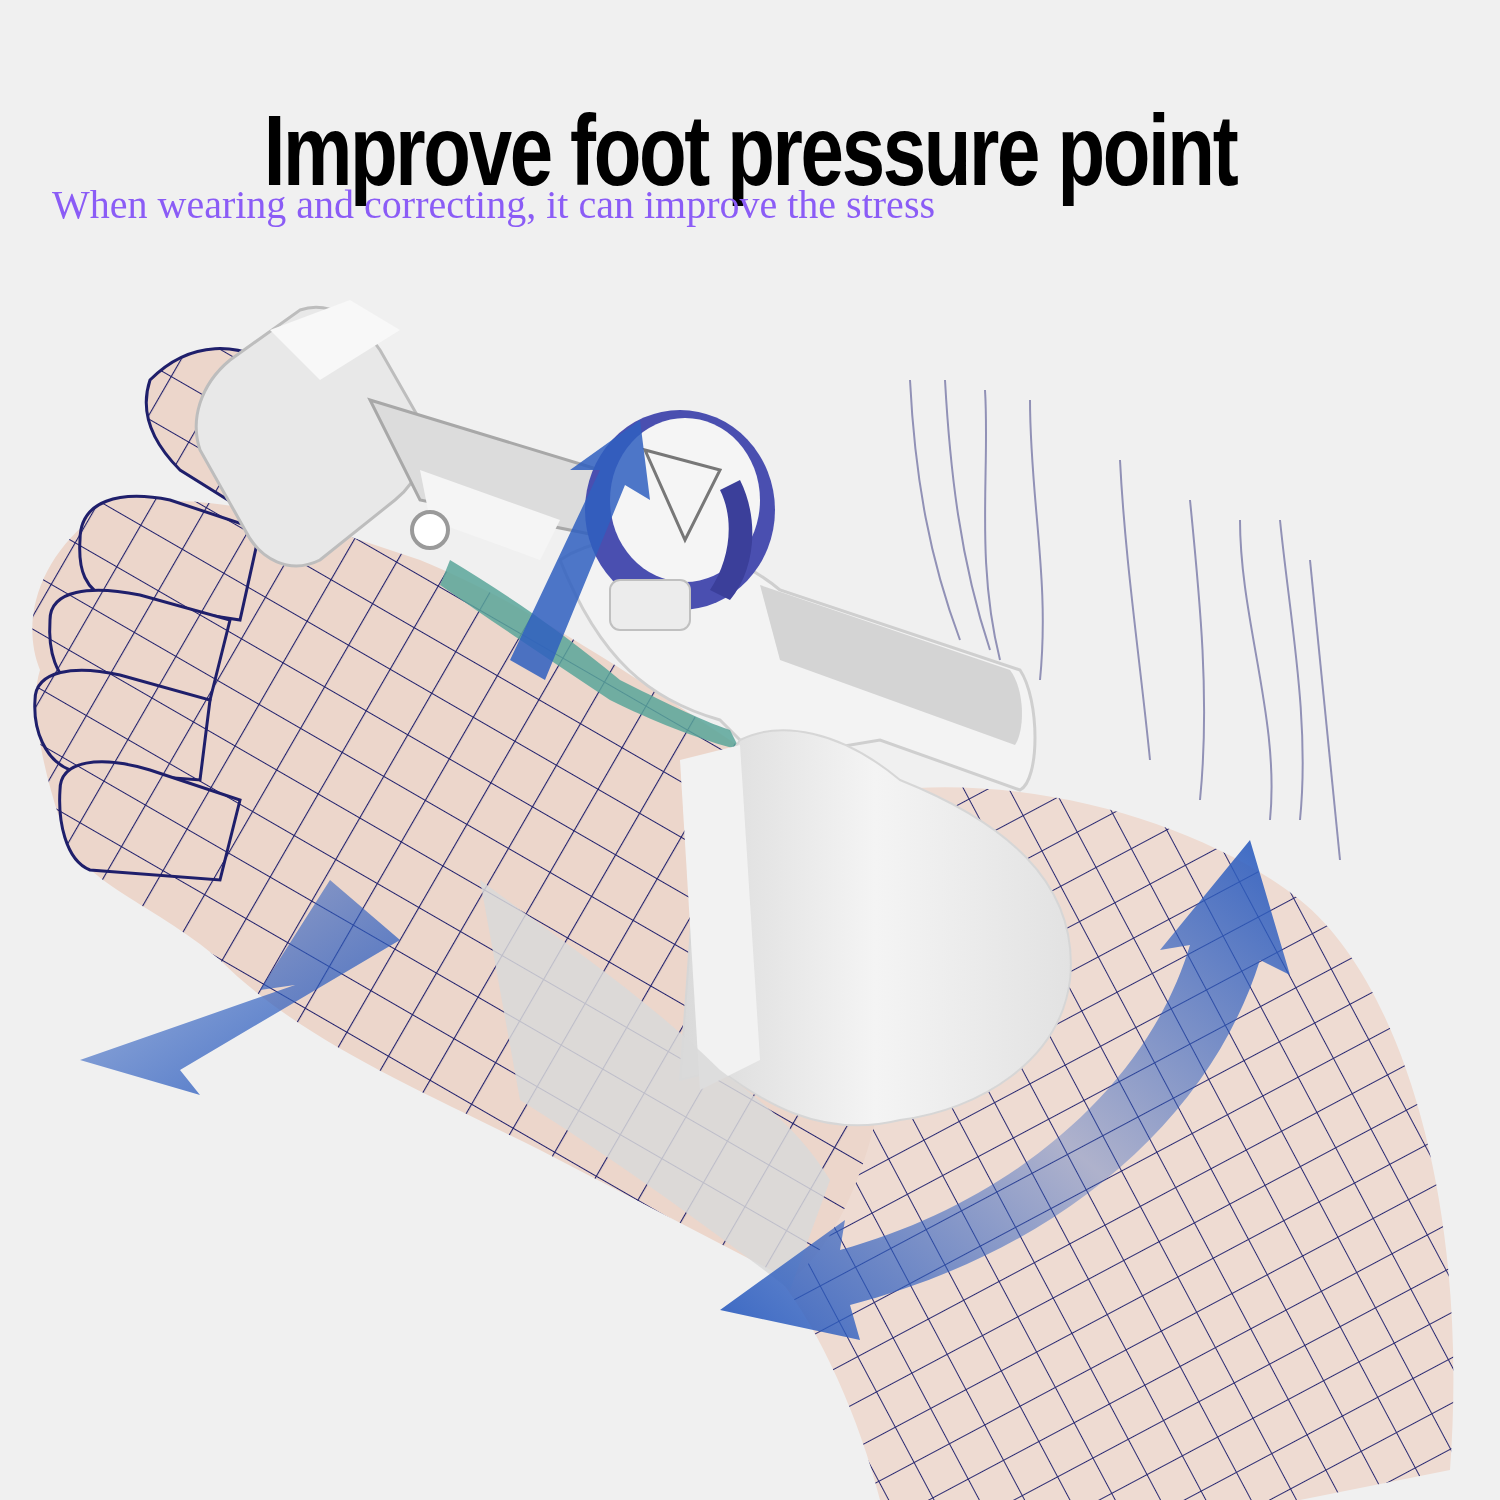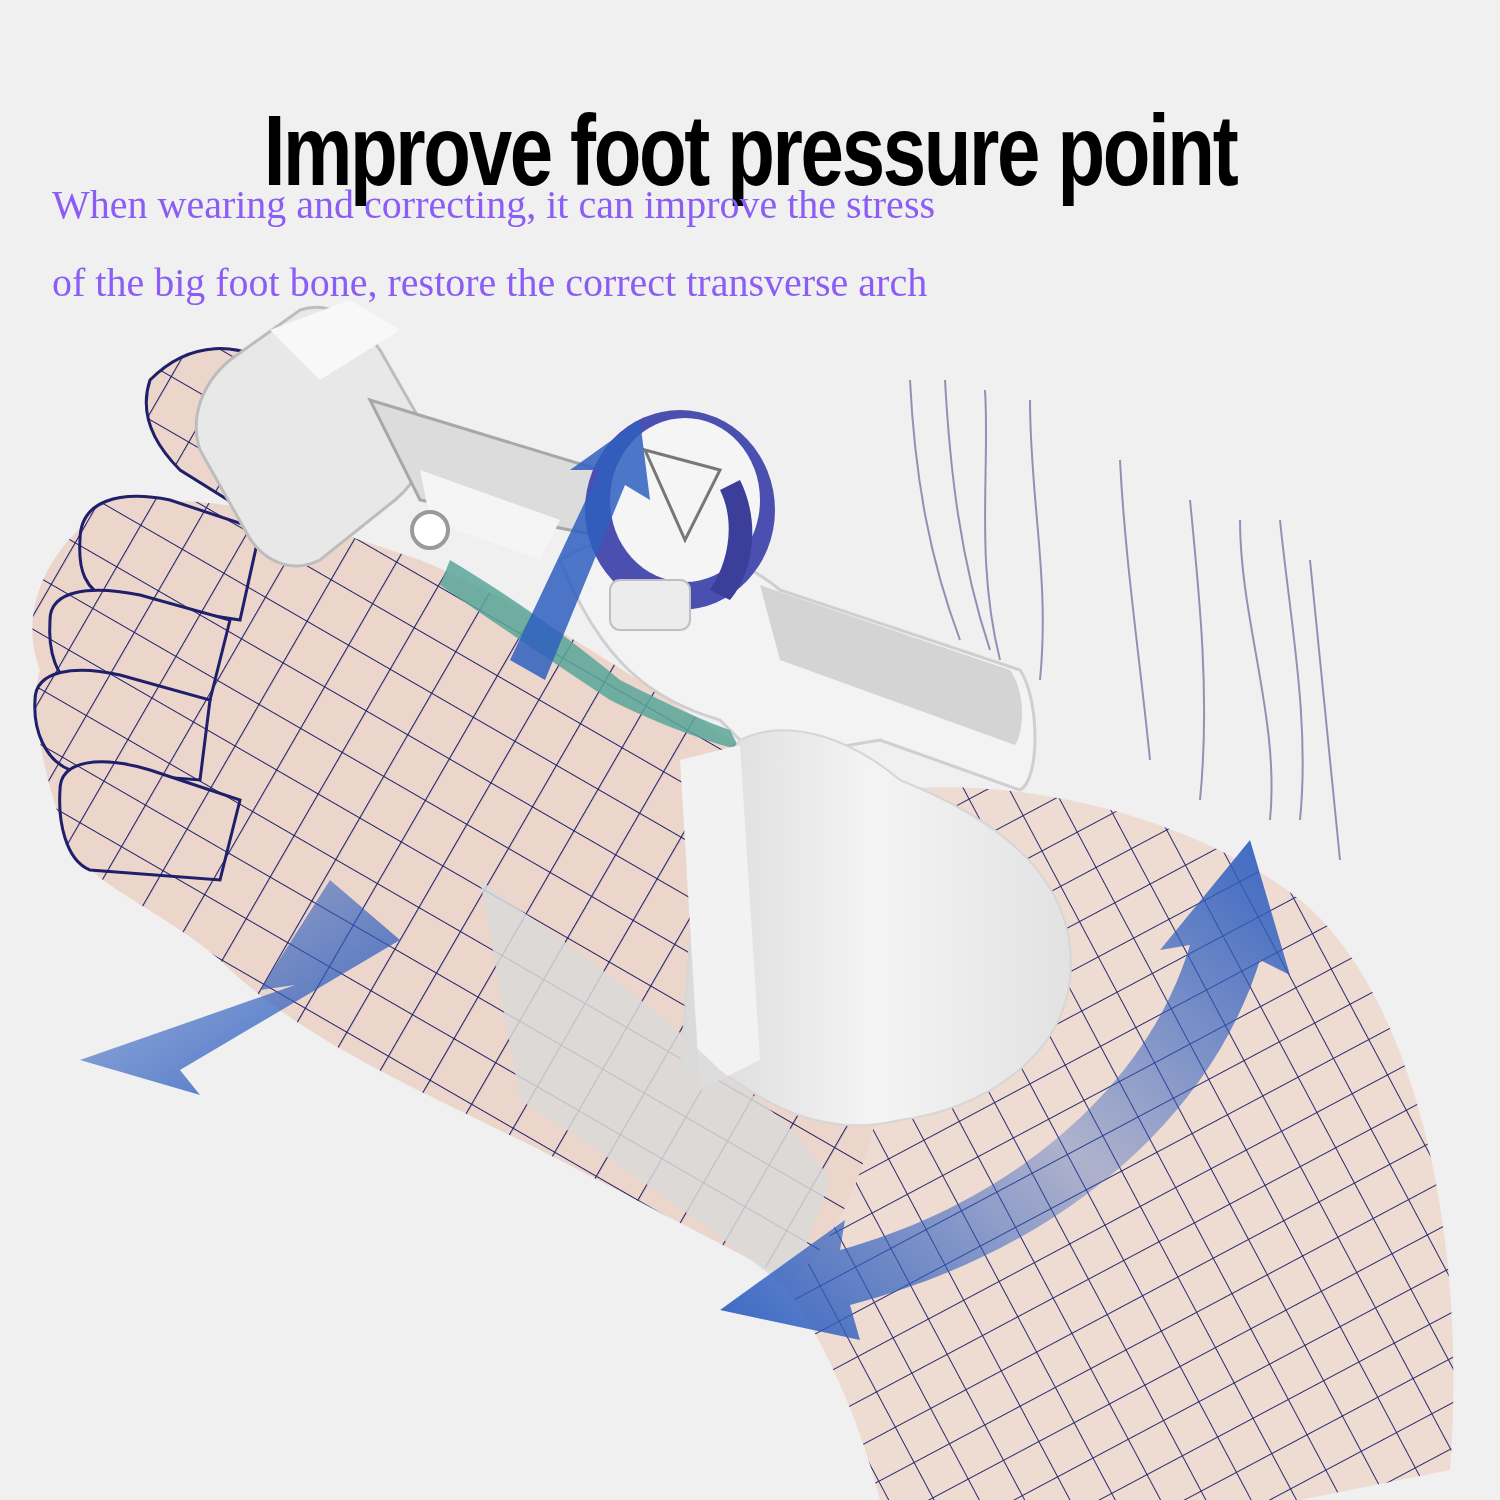--- a/index.html
+++ b/index.html
@@ -121,14 +121,13 @@
 
   <g>
     <path d="M1250 840 L1160 950 L1190 945 C1150 1080 1020 1200 840 1250 L845 1220 L720 1310 L860 1340 L850 1305 C1060 1250 1210 1120 1260 960 L1290 975 Z" fill="url(#arrowGrad2)" opacity="0.95"></path>
   </g>
 </svg>
 
 <h1 class="headline">Improve foot pressure point</h1>
 
 <div class="body-text">
   <span class="line">When wearing and correcting, it can improve the stress</span>
-  <span class="line">of the big foot bone, restore the correct transverse arch</span>
 </div>
 
 </body></html>

